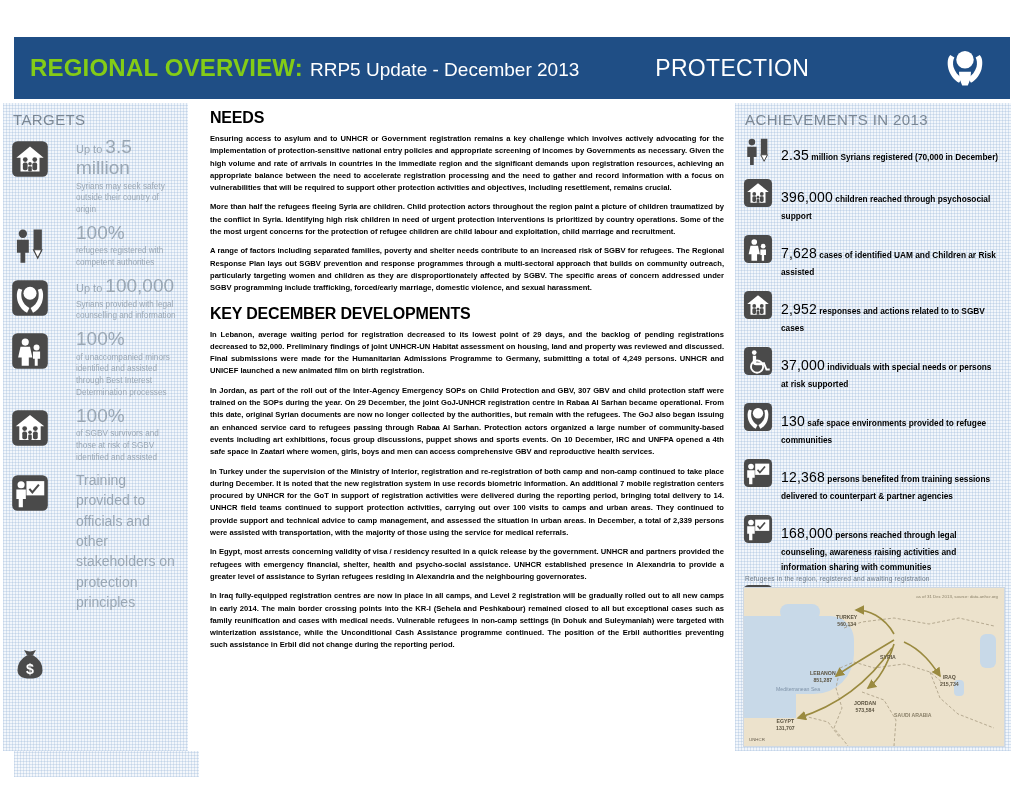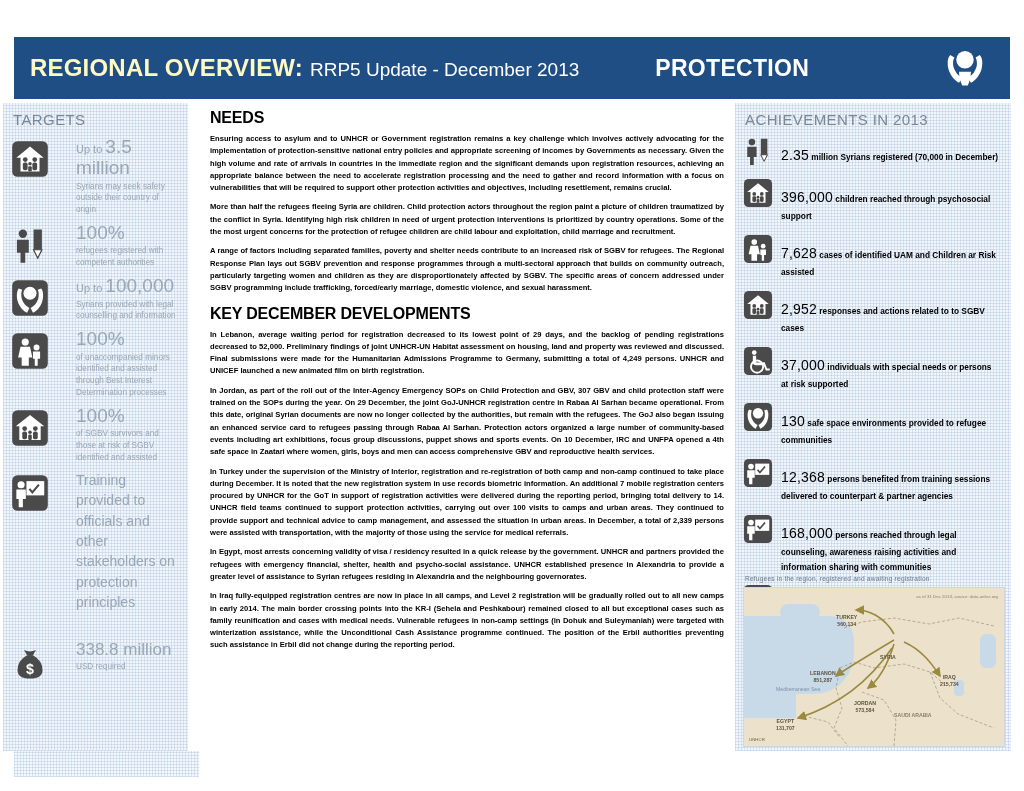--- a/index.html
+++ b/index.html
@@ -30,35 +30,35 @@
     display: flex;
     align-items: center;
   }
   .header-title-wrap {
     display: flex;
     align-items: baseline;
     margin-left: 16px;
     white-space: nowrap;
   }
   .hdr-main {
-    color: #fef9c3;
+    color: #84cc16;
     font-size: 24px;
     font-weight: bold;
     letter-spacing: 0.2px;
   }
   .hdr-sub {
     color: #ffffff;
     font-size: 19px;
     font-weight: normal;
     margin-left: 7px;
   }
   .hdr-sector {
     color: #ffffff;
     font-size: 23px;
-    font-weight: bold;
+    font-weight: normal;
     margin-left: 76px;
     letter-spacing: 0.3px;
   }
   .header-logo {
     position: absolute;
     right: 22px;
     top: 8px;
     width: 46px;
     height: 46px;
   }
@@ -365,24 +365,20 @@
         <div class="t-desc-only">Training provided to officials and other stakeholders on protection principles</div>
       </div>
     </div>
 
     <div class="t-row t-money" style="margin-top:24px;">
       <svg class="t-icon" viewBox="0 0 64 64">
         <path d="M22 10 q10 5 20 0 l-5 9 q-5 2 -10 0 z" fill="#4a4a4a"></path>
         <path d="M27 19 q-16 9 -16 25 q0 14 21 14 q21 0 21 -14 q0 -16 -16 -25 z" fill="#4a4a4a"></path>
         <text x="32" y="50" font-size="24" font-family="Liberation Sans, sans-serif" fill="#ffffff" text-anchor="middle" font-weight="bold">$</text>
       </svg>
-      <div class="t-text">
-        <div class="t-big">338.8 million</div>
-        <div class="t-desc">USD required</div>
-      </div>
     </div>
   </div>
 
   <div class="col-needs">
     <div class="needs-body">
       <div class="sec-title sec-title-first">NEEDS</div>
       <p class="para">Ensuring access to asylum and to UNHCR or Government registration remains a key challenge which involves actively advocating for the implementation of protection-sensitive national entry policies and appropriate screening of incomes by Governments as necessary. Given the high volume and rate of arrivals in countries in the immediate region and the significant demands upon registration resources, achieving an appropriate balance between the need to accelerate registration processing and the need to gather and record information with a focus on vulnerabilities that will be required to support other protection activities and objectives, including resettlement, remains crucial.</p>
       <p class="para">More than half the refugees fleeing Syria are children. Child protection actors throughout the region paint a picture of children traumatized by the conflict in Syria. Identifying high risk children in need of urgent protection interventions is prioritized by country operations. Some of the the most urgent concerns for the protection of refugee children are child labour and exploitation, child marriage and recruitment.</p>
       <p class="para">A range of factors including separated families, poverty and shelter needs contribute to an increased risk of SGBV for refugees. The Regional Response Plan lays out SGBV prevention and response programmes through a multi-sectoral approach that builds on community outreach, particularly targeting women and children as they are disproportionately affected by SGBV. The specific areas of concern addressed under SGBV programming include trafficking, forced/early marriage, domestic violence, and sexual harassment.</p>
 

